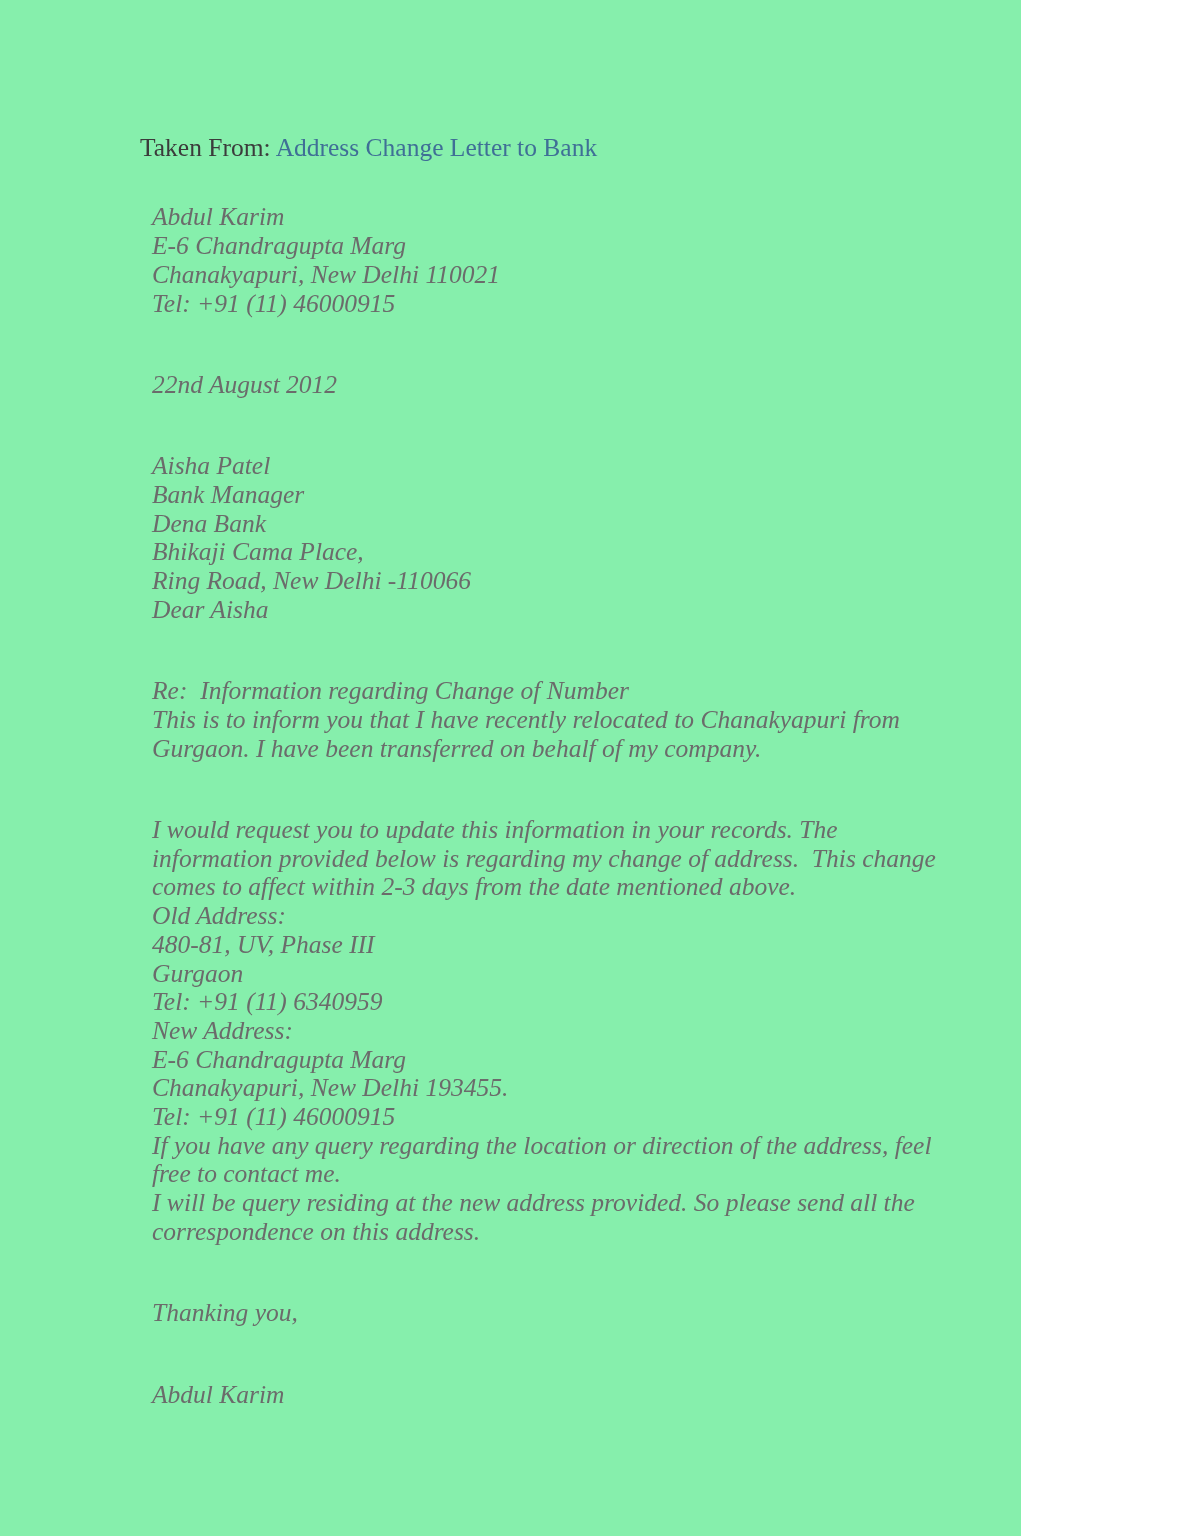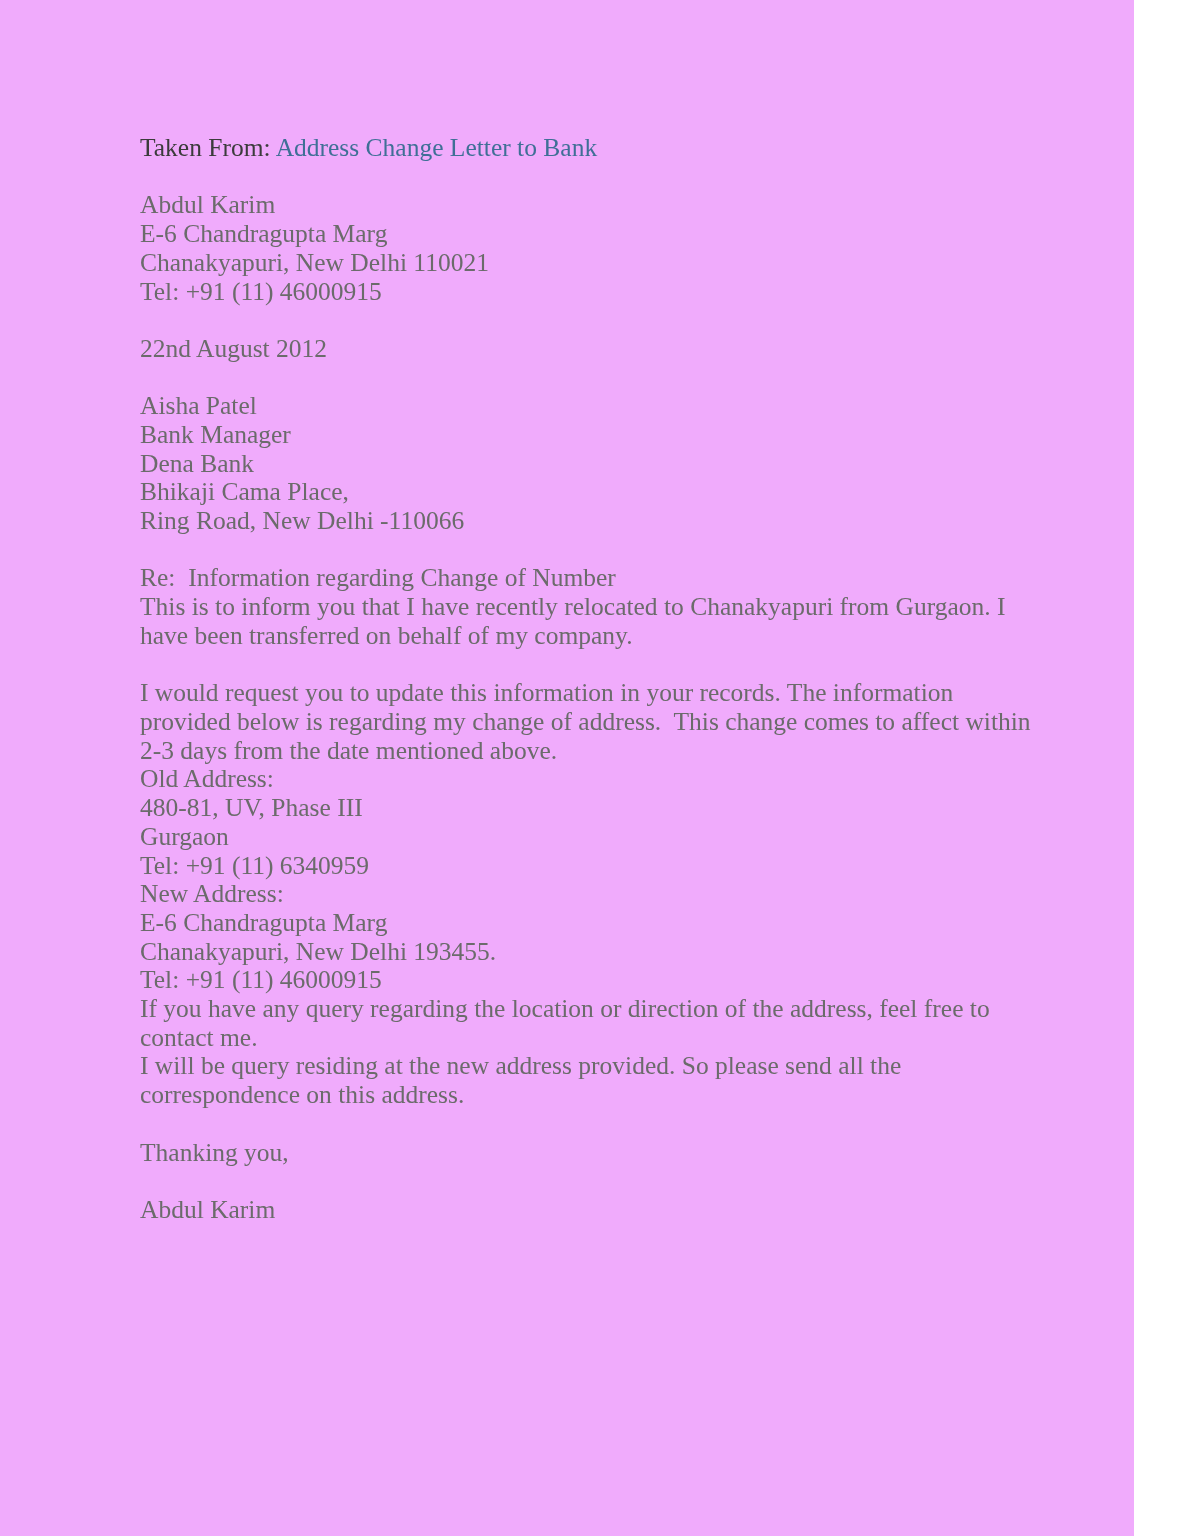--- a/index.html
+++ b/index.html
@@ -8,34 +8,35 @@
     background: #ffffff;
   }
   body {
     width: 1187px;
     height: 1536px;
     font-family: "Liberation Serif", "DejaVu Serif", serif;
     -webkit-font-smoothing: antialiased;
   }
   .page {
     position: relative;
-    width: 1134px;
+    width: 1021px;
     height: 1536px;
-    background: #f0abfc;
+    background: #86efac;
     box-sizing: border-box;
     padding: 134px 65px 0 140px;
   }
   .doc-body {
     color: #6b6b6b;
     font-size: 25.5px;
     line-height: 28.7px;
     max-width: 900px;
   }
   .block {
-    margin: 0;
+    margin: 12px;
+    font-style: italic;
   }
   .line {
     white-space: pre-wrap;
   }
   .para {
     margin: 0;
     white-space: pre-wrap;
   }
   .gap {
     height: 28.7px;
@@ -78,20 +79,21 @@
     </div>
 
     <div class="gap"></div>
 
     <div class="block">
       <div class="line">Aisha Patel</div>
       <div class="line">Bank Manager</div>
       <div class="line">Dena Bank</div>
       <div class="line">Bhikaji Cama Place,</div>
       <div class="line">Ring Road, New Delhi -110066</div>
+      <div class="line">Dear Aisha</div>
     </div>
 
     <div class="gap"></div>
 
     <div class="block">
       <div class="line">Re:  Information regarding Change of Number</div>
       <p class="para">This is to inform you that I have recently relocated to Chanakyapuri from Gurgaon. I have been transferred on behalf of my company.</p>
     </div>
 
     <div class="gap"></div>

